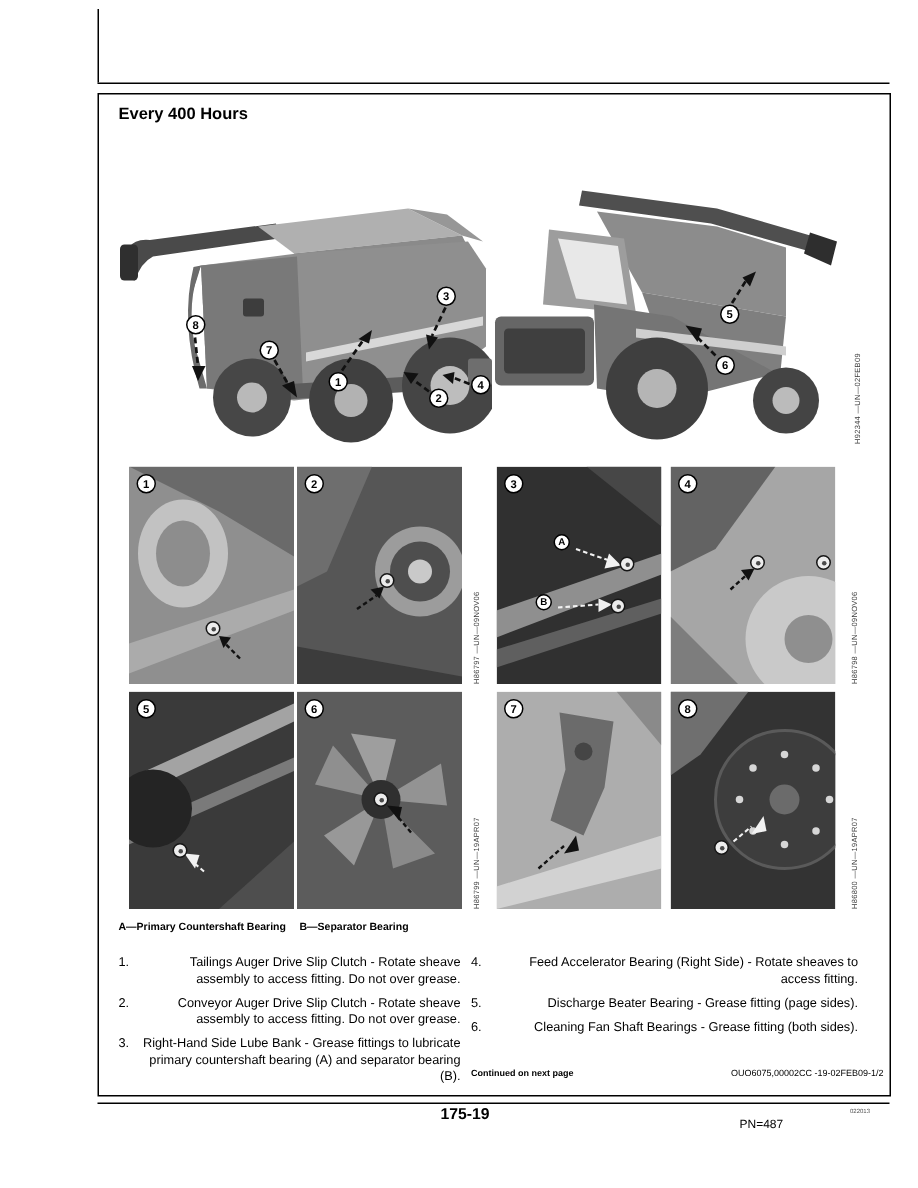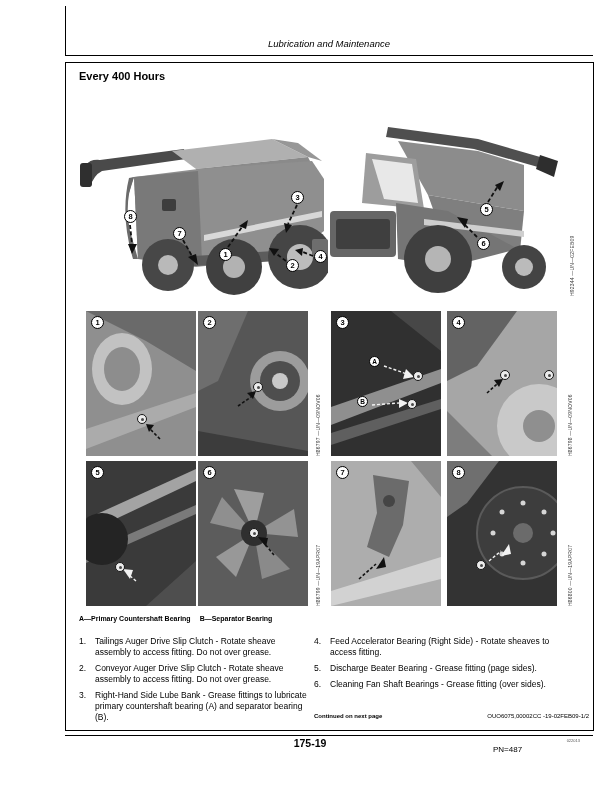--- a/index.html
+++ b/index.html
@@ -28,36 +28,35 @@
   .panel svg{display:block;width:110px;height:145px;}
   .badge{position:absolute;left:5px;top:5px;}
   .vlabel{position:absolute;transform:rotate(-90deg);transform-origin:0 100%;
         white-space:nowrap;font-size:5px;line-height:6px;color:#3a3a3a;
         letter-spacing:0.2px;}
   .legend{position:absolute;left:13px;top:552px;font-size:7px;font-weight:bold;
         display:flex;gap:9px;}
   .col{position:absolute;top:573px;font-size:8.5px;line-height:11px;}
   .item{display:flex;margin-bottom:5px;}
   .item .num{width:16px;flex:0 0 16px;}
-  .item .txt{flex:1;}
+  .item .txt{flex:1;text-align:right;}
   .boxfooter-left{position:absolute;left:248px;top:650px;font-size:6px;font-weight:bold;}
   .boxfooter-right{position:absolute;right:4px;top:650px;font-size:6px;}
   .page-number{position:absolute;left:230px;top:737px;width:160px;text-align:center;
         font-size:10.5px;font-weight:bold;}
   .print-code{position:absolute;left:520px;top:738px;width:60px;text-align:right;
         font-size:4px;color:#555;}
   .pn{position:absolute;left:493px;top:745px;width:100px;text-align:left;font-size:8px;}
 </style>
 </head>
 <body>
 
 <div class="page">
 
   <div class="vrule" style="left:65px;top:6px;height:49px;"></div>
-  <div class="header-title">Lubrication and Maintenance</div>
   <div class="rule" style="left:65px;top:55px;width:528px;"></div>
 
   <div class="content-box">
 
     <div class="section-title">Every 400 Hours</div>
 
     <div class="figwrap" style="left:10px;top:36px;width:255px;height:198px;">
       <svg viewBox="0 0 252 198" width="252" height="198">
         <path d="M10 66 Q14 60 24 61 L108 50 L110 60 L26 72 Q18 76 14 88 L6 86 Q4 72 10 66 Z" fill="#4a4a4a"></path>
         <rect x="4" y="64" width="12" height="24" rx="3" fill="#2f2f2f"></rect>
@@ -297,21 +296,21 @@
       <div class="item">
         <span class="num">4.</span>
         <span class="txt">Feed Accelerator Bearing (Right Side) - Rotate sheaves to access fitting.</span>
       </div>
       <div class="item">
         <span class="num">5.</span>
         <span class="txt">Discharge Beater Bearing - Grease fitting (page sides).</span>
       </div>
       <div class="item">
         <span class="num">6.</span>
-        <span class="txt">Cleaning Fan Shaft Bearings - Grease fitting (over sides).</span>
+        <span class="txt">Cleaning Fan Shaft Bearings - Grease fitting (both sides).</span>
       </div>
     </div>
 
     <div class="boxfooter-left">Continued on next page</div>
     <div class="boxfooter-right">OUO6075,00002CC -19-02FEB09-1/2</div>
   </div>
 
   <div class="rule" style="left:65px;top:735px;width:528px;"></div>
   <div class="page-number">175-19</div>
   <div class="print-code">022013</div>

